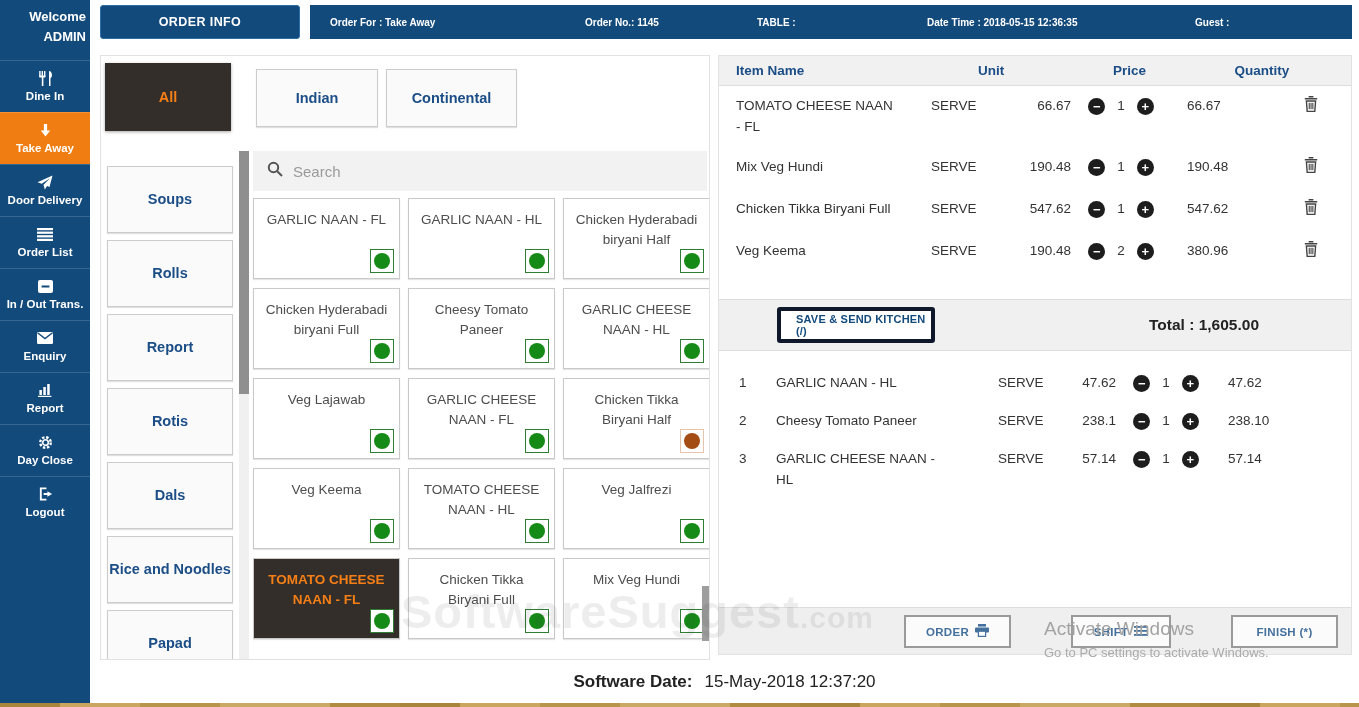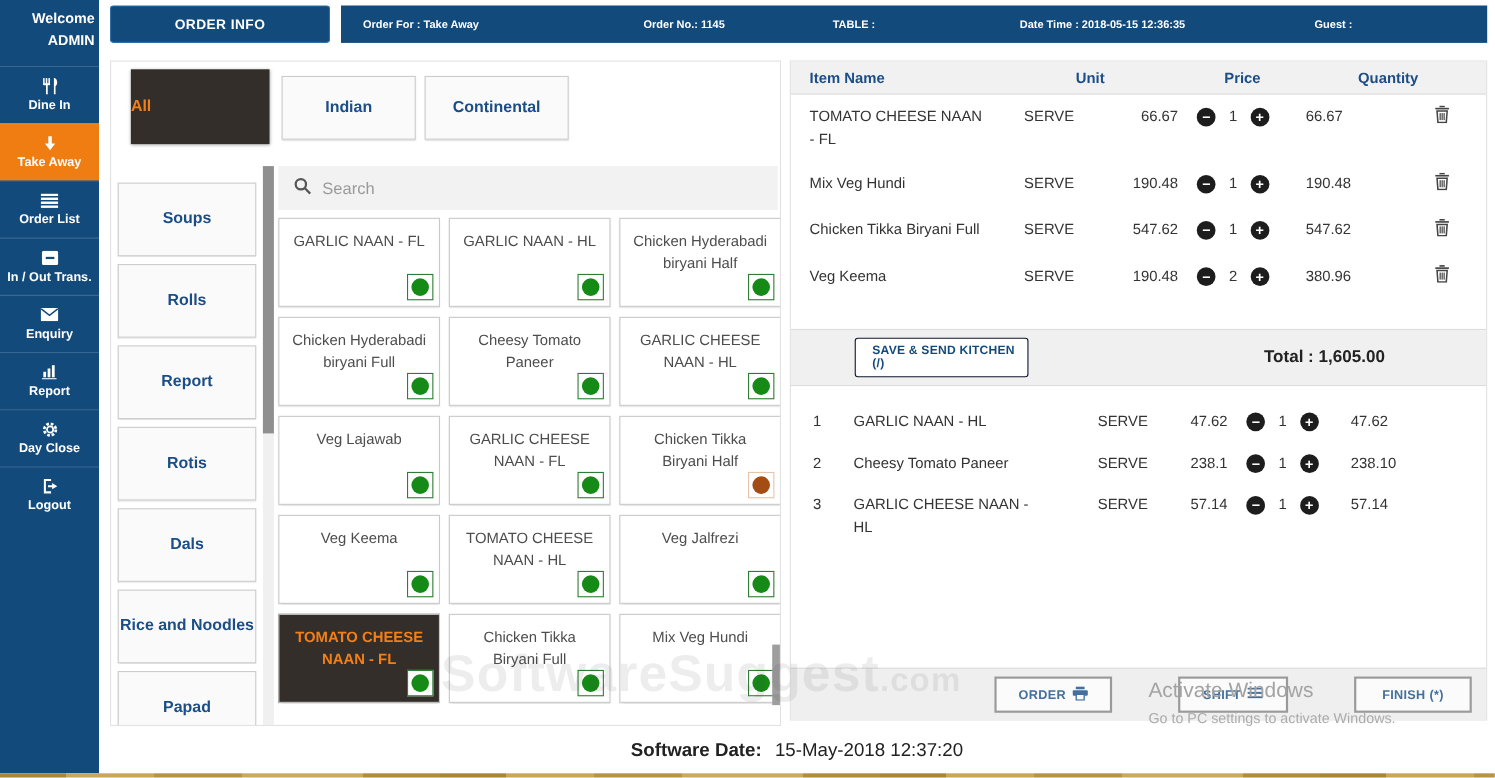--- a/index.html
+++ b/index.html
@@ -16,21 +16,21 @@
   .side-item { height:52px; border-top:1px solid rgba(255,255,255,0.16); display:flex; flex-direction:column; align-items:center; justify-content:center; gap:3px; color:#fff; font-size:11.5px; font-weight:bold; text-align:center; cursor:pointer; line-height:1.25; padding:0 2px; }
   .side-item.active { background:#f07d12; }
   .side-icon { height:15px; display:flex; align-items:center; justify-content:center; }
   .side-icon svg { display:block; }
   
   .order-info-btn { position:absolute; left:100px; top:5px; width:200px; height:34px; background:#134a7c; border:1px solid #2d6da8; border-radius:3px; color:#fff; font-weight:bold; font-size:12.5px; letter-spacing:.4px; display:flex; align-items:center; justify-content:center; cursor:pointer; }
   .info-bar { position:absolute; left:310px; top:5px; width:1042px; height:34px; background:#134a7c; color:#fff; display:flex; align-items:center; font-size:10px; font-weight:bold; padding-left:20px; }
   .tf1{width:255px;} .tf2{width:172px;} .tf3{width:170px;} .tf4{width:268px;} .tf5{flex:1;}
   
   .menu-panel { position:absolute; left:100px; top:55px; width:610px; height:605px; background:#fff; border:1px solid #e2e2e2; overflow:hidden; }
-  .tab-all { position:absolute; left:18px; top:7px; width:126px; height:68px; background:#332e29; color:#f57f17; font-weight:bold; font-size:14.5px; display:flex; align-items:center; cursor:pointer; box-shadow:0 1px 3px rgba(0,0,0,.35); }
+  .tab-all { position:absolute; left:4px; top:7px; width:126px; height:68px; background:#332e29; color:#f57f17; font-weight:bold; font-size:14.5px; display:flex; align-items:center; justify-content:center; cursor:pointer; box-shadow:0 1px 3px rgba(0,0,0,.35); }
   .tab { position:absolute; top:13px; height:58px; background:#fafafa; border:1px solid #cccccc; color:#1b4d86; font-weight:bold; font-size:14.5px; display:flex; align-items:center; justify-content:center; cursor:pointer; box-shadow:0 1px 1px rgba(0,0,0,.12); }
   .tab-indian { left:155px; width:122px; }
   .tab-continental { left:285px; width:131px; }
   .subcats { position:absolute; left:6px; top:110px; width:126px; display:flex; flex-direction:column; gap:7px; }
   .subcat { flex:0 0 67px; background:#fafafa; border:1px solid #cccccc; color:#1b4d86; font-weight:bold; font-size:14.5px; display:flex; align-items:center; justify-content:center; text-align:center; cursor:pointer; line-height:1.2; box-shadow:0 1px 1px rgba(0,0,0,.12); }
   .vscroll { position:absolute; left:138px; top:95px; width:10px; height:508px; background:#f0f0f0; }
   .vscroll-handle { position:absolute; left:0; top:0; width:10px; height:243px; background:#8f8f8f; cursor:grab; }
   .search-bar { position:absolute; left:152px; top:95px; width:454px; height:40px; background:#f2f2f2; display:flex; align-items:center; padding-left:14px; gap:10px; }
   .search-bar input { border:none; background:transparent; outline:none; font-size:15px; color:#444; width:380px; font-family:"Liberation Sans",sans-serif; }
   .search-bar input::placeholder { color:#9a9a9a; opacity:1; }
@@ -52,21 +52,21 @@
   .cart-header .h-remove { text-align:center; padding-right:6px; }
   .c-row { display:grid; grid-template-columns:212px 88px 52px 100px 105px 1fr; padding:10px 0 9px; color:#333; font-size:13.5px; line-height:1.55; align-items:start; }
   .c-item { padding-left:17px; padding-right:34px; }
   .c-price { text-align:right; }
   .qty-cell { display:flex; align-items:center; justify-content:center; gap:12px; }
   .qbtn { width:17px; height:17px; border-radius:50%; background:#1d1d1d; color:#fff; font-size:13px; font-weight:bold; display:flex; align-items:center; justify-content:center; cursor:pointer; line-height:1; }
   .c-total { padding-left:16px; }
   .c-remove { text-align:center; padding-right:6px; }
   .trash { background:none; border:none; cursor:pointer; padding:0; }
   .cart-actions { position:absolute; left:0; top:243px; width:100%; height:52px; background:#f0f0f0; border-top:1px solid #dddddd; border-bottom:1px solid #dddddd; display:flex; align-items:center; }
-  .save-btn { margin-left:58px; width:158px; height:36px; background:#fff; border:1px solid #0f172a; border-radius:3px; color:#134a7c; font-weight:bold; font-size:11px; letter-spacing:.2px; display:flex; align-items:center; justify-content:center; cursor:pointer;padding-left:15px; }
+  .save-btn { margin-left:58px; width:158px; height:36px; background:#fff; border:4px solid #0f172a; border-radius:3px; color:#134a7c; font-weight:bold; font-size:11px; letter-spacing:.2px; display:flex; align-items:center; justify-content:center; cursor:pointer;padding-left:15px; }
   .total-text { margin-left:auto; margin-right:92px; font-weight:bold; font-size:15.5px; color:#222; }
   .kitchen-rows { position:absolute; left:0; top:295px; width:100%; padding-top:13px; }
   .k-row { display:grid; grid-template-columns:37px 222px 70px 48px 100px 1fr; padding:9px 0 8px 20px; color:#333; font-size:13.5px; line-height:1.55; align-items:start; }
   .k-item { padding-right:46px; }
   .k-price { text-align:right; }
   .k-total { padding-left:12px; }
   .right-actions { position:absolute; left:0; bottom:0; width:100%; height:47px; background:#efefef; border-top:1px solid #dddddd; }
   .action-btn { position:absolute; top:7px; height:33px; background:#fbfbfb; border:2px solid #9a9a9a; color:#44709d; font-weight:bold; font-size:11.5px; letter-spacing:.3px; display:flex; align-items:center; justify-content:center; gap:6px; cursor:pointer; }
   .btn-order { left:185px; width:107px; }
   .btn-shift { left:352px; width:100px; }
@@ -107,20 +107,28 @@
       <div class="side-item active">
         <span class="side-icon">
           <svg width="15" height="15" viewBox="0 0 16 16" fill="#fff">
             <path d="M6.3 1h3.4v7H13L8 14.5 3 8h3.3z"></path>
           </svg>
         </span>
         <span class="side-label">Take Away</span>
       </div>
       <div class="side-item">
         <span class="side-icon">
+          <svg width="16" height="15" viewBox="0 0 16 15" fill="#fff">
+            <path d="M15.5.5 0.5 7.2l4.2 1.6L13 3.3 6.5 9.7l1.3 4.8 2.3-3.4 2.4.9z"></path>
+          </svg>
+        </span>
+        <span class="side-label">Door Delivery</span>
+      </div>
+      <div class="side-item">
+        <span class="side-icon">
           <svg width="16" height="13" viewBox="0 0 16 13" fill="#fff">
             <rect width="16" height="2.2"></rect>
             <rect y="3.6" width="16" height="2.2"></rect>
             <rect y="7.2" width="16" height="2.2"></rect>
             <rect y="10.8" width="16" height="2.2"></rect>
           </svg>
         </span>
         <span class="side-label">Order List</span>
       </div>
       <div class="side-item">

